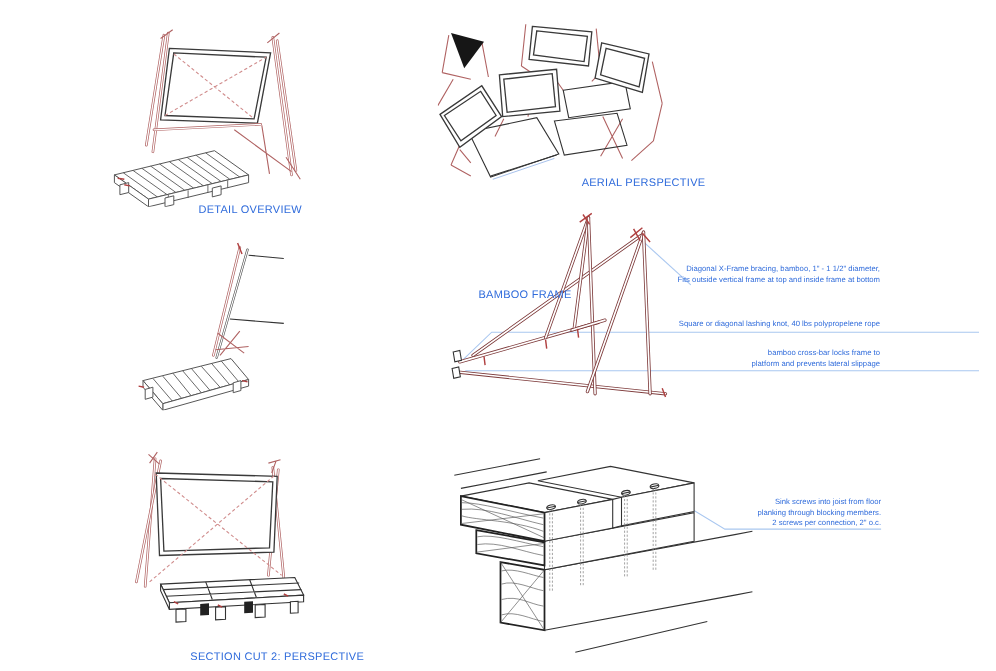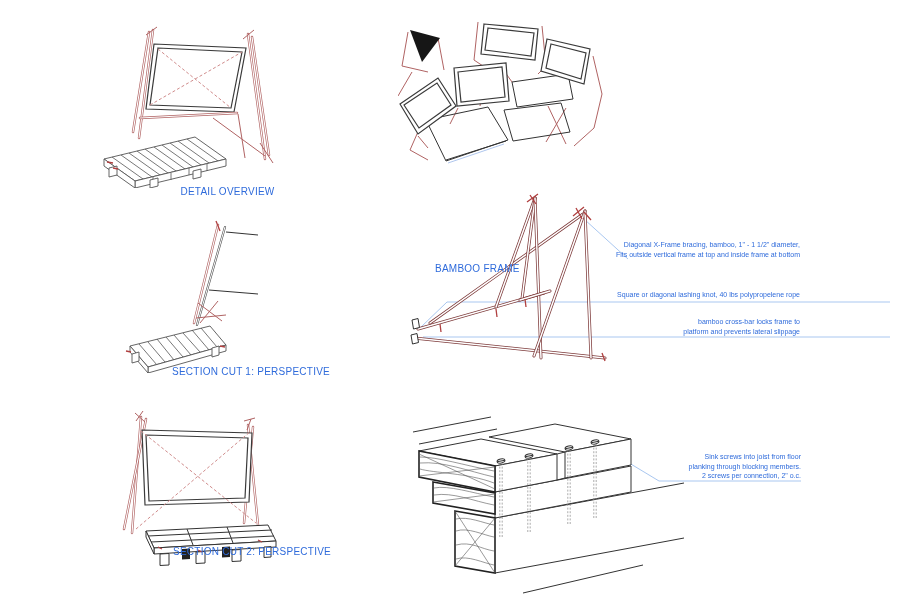--- a/index.html
+++ b/index.html
@@ -108,20 +108,21 @@
       <polygon class="scr" points="86,16 140,21 137,52 83,46"></polygon>
       <polygon class="scr" points="90,20 136,25 133,48 87,42"></polygon>
       <polygon class="scr" points="149,31 192,41 186,76 143,63"></polygon>
       <polygon class="scr" points="153,36 188,45 183,71 148,60"></polygon>
       <polygon class="scr" points="2,96 40,70 58,98 20,126"></polygon>
       <polygon class="scr" points="6,97 39,75 53,97 21,120"></polygon>
       <polygon class="scr" points="56,60 108,55 111,93 59,98"></polygon>
       <polygon class="scr" points="60,64 104,59 107,89 63,94"></polygon>
     </g>
   </svg>
+  <div class="title" style="left:480px;top:161px;width:210px">AERIAL PERSPECTIVE</div>
 
   <svg class="dwg" style="left:112px;top:205px" width="180" height="168" viewBox="0 0 180 168">
     <g>
       <path class="poleg" d="M113,22 L85,120"></path>
         <path class="polegi" d="M113,22 L85,120"></path>
       <path class="pole2" d="M106,20 L82,118"></path>
         <path class="pole2i" d="M106,20 L82,118"></path>
       <path class="dk" d="M114,27 L146,30 M97,85 L146,89"></path>
       <path class="redb" d="M104,16 L108,26"></path>
       <path class="red" d="M86,98 L110,116 M106,96 L88,118 M84,113 L114,110"></path>
@@ -130,21 +131,20 @@
       <polygon class="pgf" points="18,141 98,121 114,140 36,162"></polygon>
       <path class="pg" d="M27,139 L45,160 M36,137 L53,157 M45,134 L62,155 M54,132 L71,152
                          M62,130 L79,150 M71,128 L88,147 M80,125 L97,145 M89,123 L105,142"></path>
       <polygon class="pgf" points="36,162 114,140 114,146 36,168"></polygon>
       <polygon class="pgf" points="18,141 36,162 36,168 18,147"></polygon>
       <polygon class="pgf" points="20,149 27,147 27,156 20,158"></polygon>
       <polygon class="pgf" points="100,143 107,141 107,150 100,152"></polygon>
       <path class="redb" d="M14,146 l5,1 M108,141 l5,1"></path>
     </g>
   </svg>
-  <div class="title" style="left:145px;top:366px;width:212px">SECTION CUT 1: PERSPECTIVE</div>
 
   <svg class="dwg" style="left:408px;top:190px" width="215" height="192" viewBox="0 0 215 192">
     <g>
       <path class="pole" d="M6,148 L197,168"></path>
         <path class="polei" d="M6,148 L197,168"></path>
       <path class="pole" d="M10,139 L136,103"></path>
         <path class="polei" d="M10,139 L136,103"></path>
       <path class="pole" d="M22,133 L175,24"></path>
         <path class="polei" d="M22,133 L175,24"></path>
       <path class="pole" d="M127,8 L88,117"></path>
@@ -207,21 +207,21 @@
       <polygon class="dkf" points="38,128 46,145 46,151 38,134"></polygon>
       <polygon points="74,146 82,145.5 82,156 74,156.5" fill="#222"></polygon>
       <polygon points="114,144 122,143.5 122,154 114,154.5" fill="#222"></polygon>
       <polygon class="dkf" points="52,151 61,150.5 61,162 52,162.5"></polygon>
       <polygon class="dkf" points="88,149 97,148.5 97,160 88,160.5"></polygon>
       <polygon class="dkf" points="124,147 133,146.5 133,158 124,158.5"></polygon>
       <polygon class="dkf" points="156,144 163,143.6 163,154 156,154.5"></polygon>
       <path class="redb" d="M50,144 l4,2 M150,137 l4,2 M90,147 l4,2"></path>
     </g>
   </svg>
-  <div class="title" style="left:145px;top:546px;width:214px">SECTION CUT 2: PERSPECTIVE</div>
+  <div class="title" style="left:145px;top:592px;width:214px">SECTION CUT 2: PERSPECTIVE</div>
 
   <svg class="dwg" style="left:403px;top:413px" width="285" height="192" viewBox="0 0 285 192">
     <g>
       <path class="dk" d="M10,19 L88,4 M16,31 L94,16"></path>
       <path class="dk" d="M92,105 L265,73 L281,70 M92,160 L265,128 L281,125 M120,180 L240,152"></path>
     </g>
     <g>
       <polygon class="dkf" points="92,79 228,53 228,79 92,105"></polygon>
     </g>
     <g>

